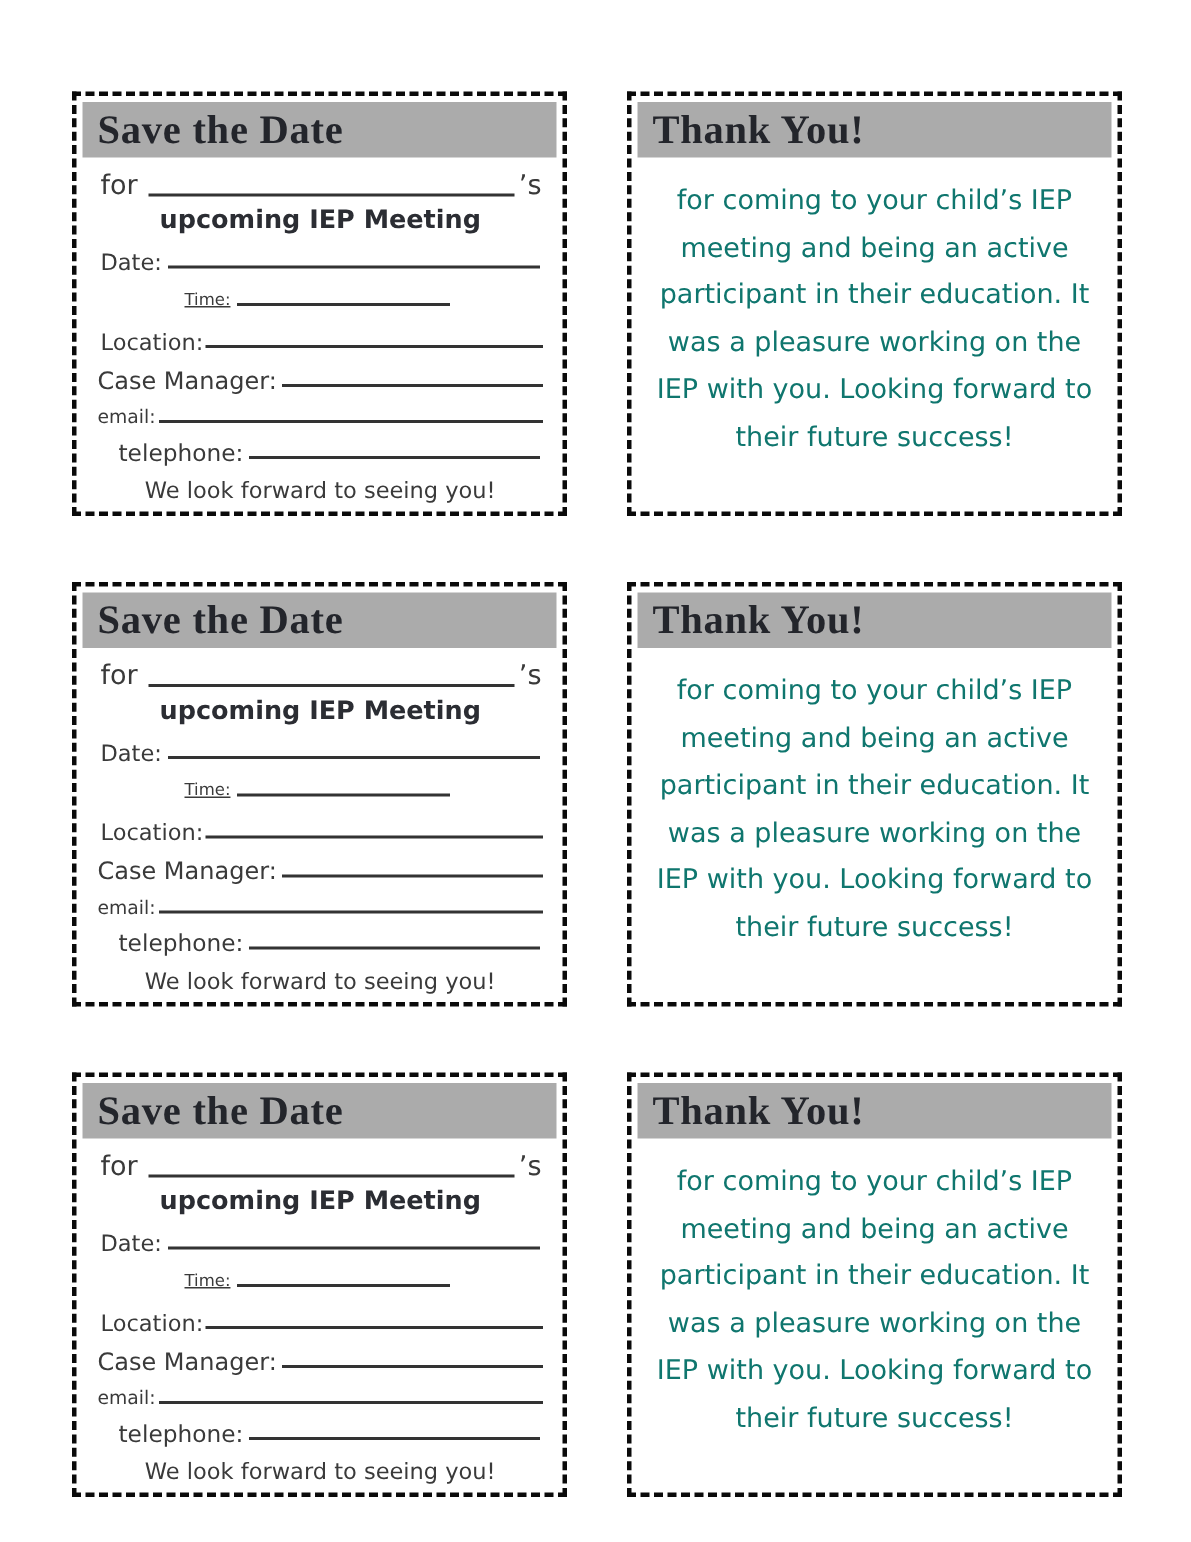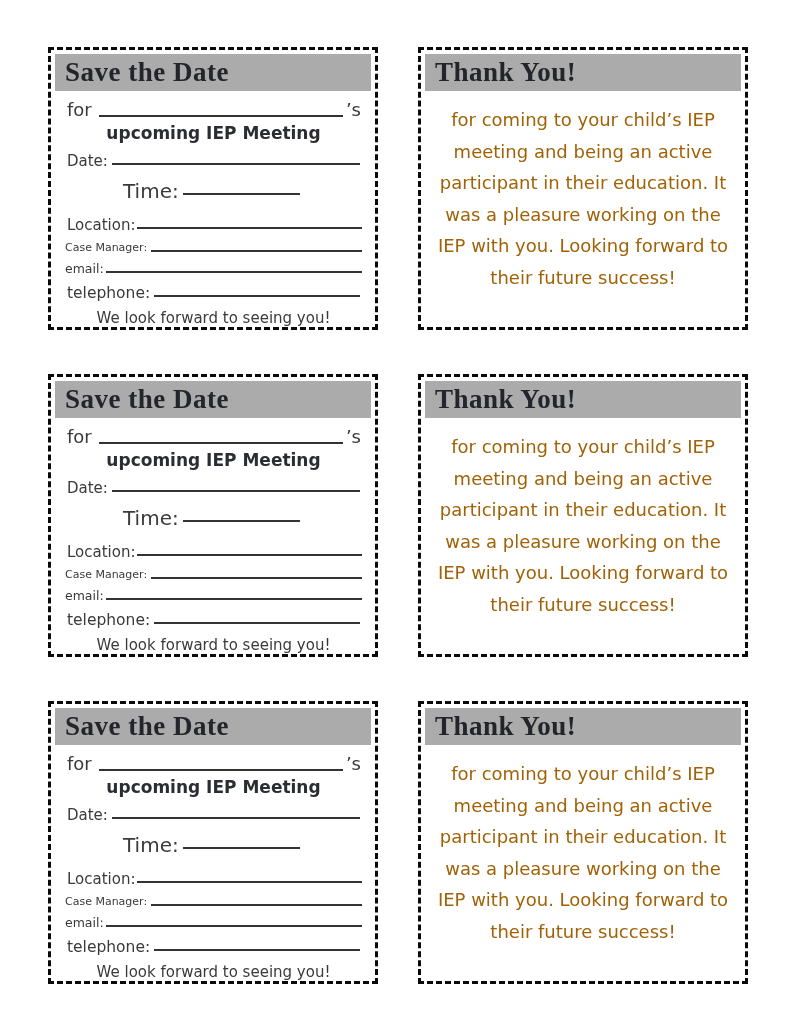--- a/index.html
+++ b/index.html
@@ -4,21 +4,21 @@
 <style>
   * { margin: 0; padding: 0; box-sizing: border-box; }
   html, body { background: #ffffff; }
   body {
     width: 794px; height: 1028px;
     font-family: "DejaVu Sans", "Liberation Sans", sans-serif;
     overflow: hidden;
   }
   .page {
     width: 794px; height: 1028px;
-    padding: 47px 46px 0 48px;
+    padding: 61px 46px 0 48px;
     background: #ffffff;
   }
   .row {
     display: flex;
     gap: 40px;
     margin-bottom: 44px;
   }
   .card {
     width: 330px; height: 283px;
     border: 3px dashed #0a0a0a;
@@ -68,39 +68,39 @@
     align-items: center;
     color: #3a3a3a;
   }
   .field-row .blank {
     flex: 1;
     border-bottom: 2px solid #333333;
     margin-left: 4px;
     height: 8px;
   }
   .f-date      { font-size: 15px; margin: 0 2px 9px 2px; }
-  .f-time      { font-size: 20px; margin: 0 62px 9px 58px; }
+  .f-time      { font-size: 11px; margin: 0 62px 9px 58px; text-decoration: underline; }
   .f-location  { font-size: 15px; margin: 13px 0 7px 2px; }
   .f-location .blank { margin-left: 1px; }
-  .f-case      { font-size: 11px; margin: 0 0 7px 0; }
+  .f-case      { font-size: 16px; margin: 0 0 7px 0; }
   .f-email     { font-size: 12.5px; margin: 0 0 8px 0; }
   .f-email .blank { margin-left: 2px; }
-  .f-telephone { font-size: 15.5px; margin: 0 2px 7px 2px; }
+  .f-telephone { font-size: 15.5px; margin: 0 2px 7px 14px; }
   .footer-note {
     text-align: center;
     font-size: 15px;
     color: #3a3a3a;
   }
   
   .thank-body {
     padding: 13px 14px 0 14px;
     text-align: center;
     font-size: 18px;
     line-height: 31.5px;
-    color: #a16207;
+    color: #0f766e;
   }
 </style>
 </head>
 <body>
 
 <div class="page">
 
   <div class="row">
     <section class="card">
       <header class="card-header">

